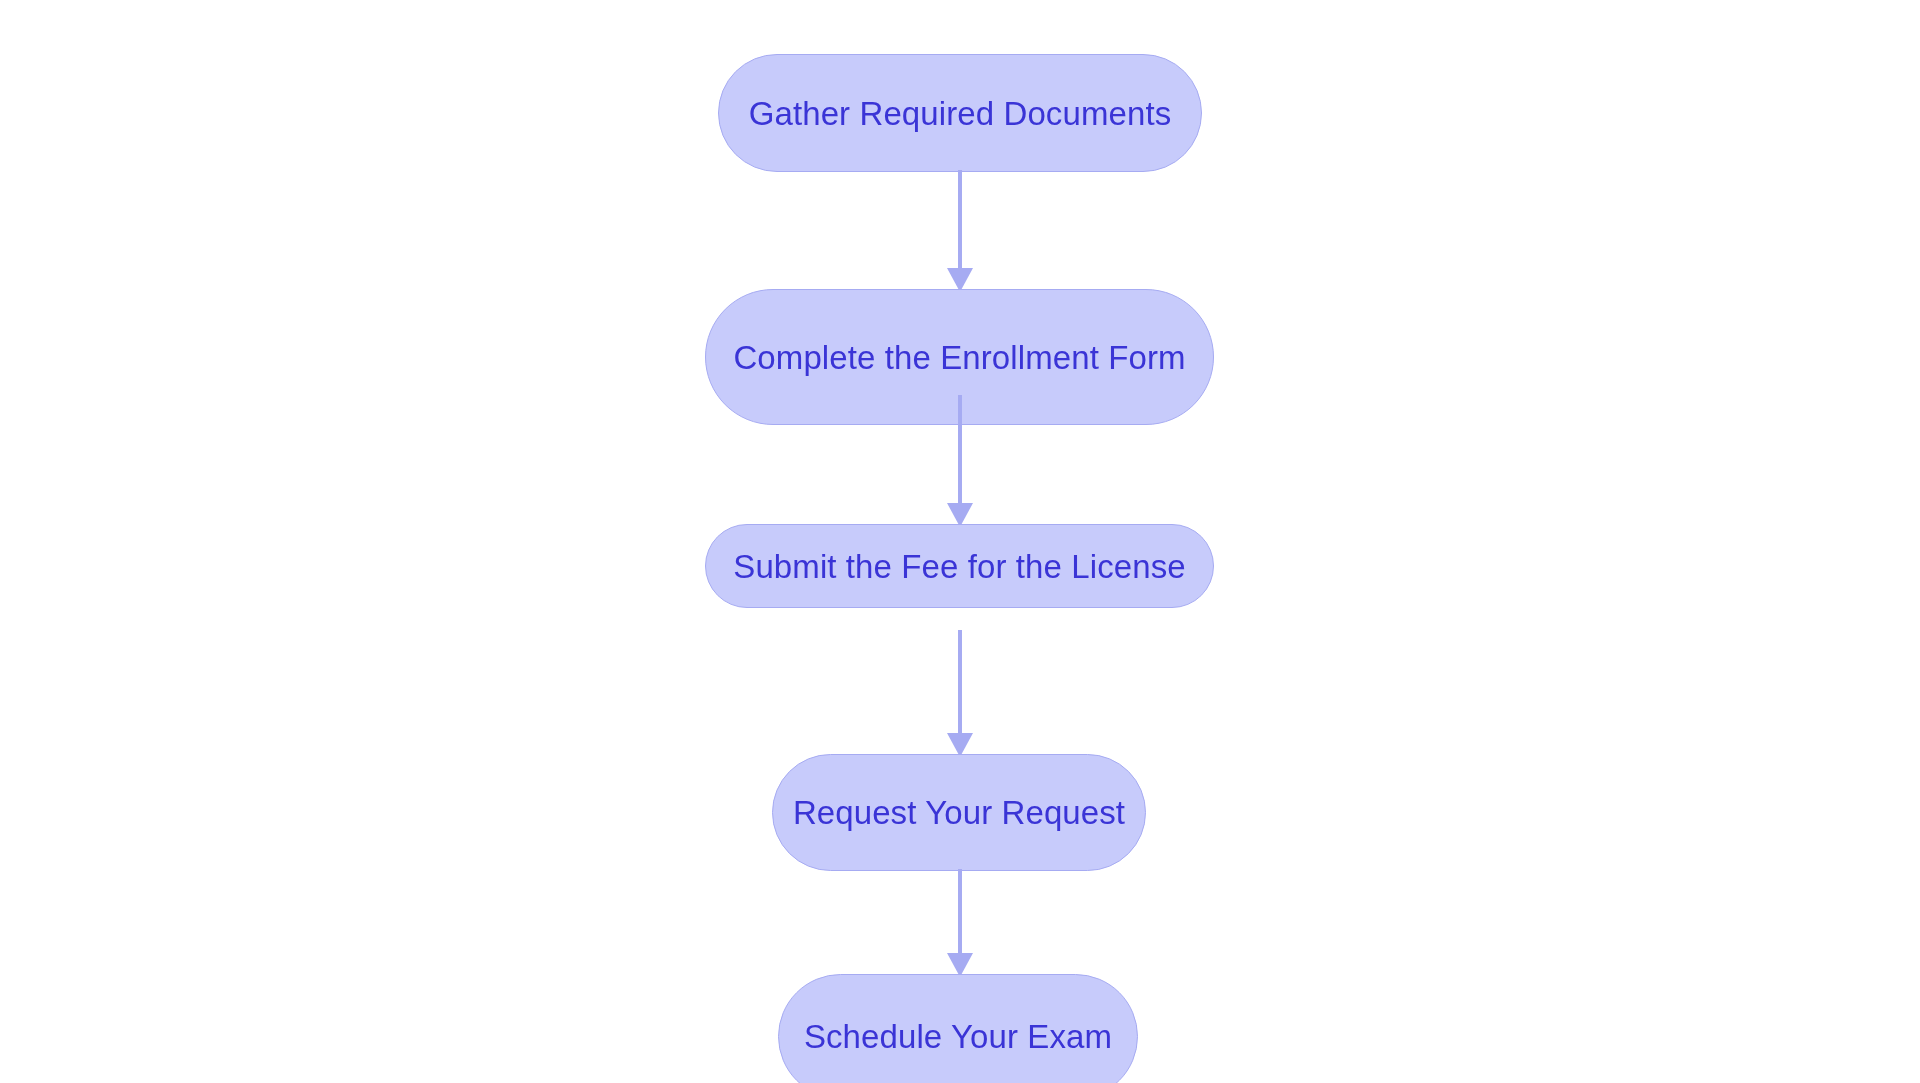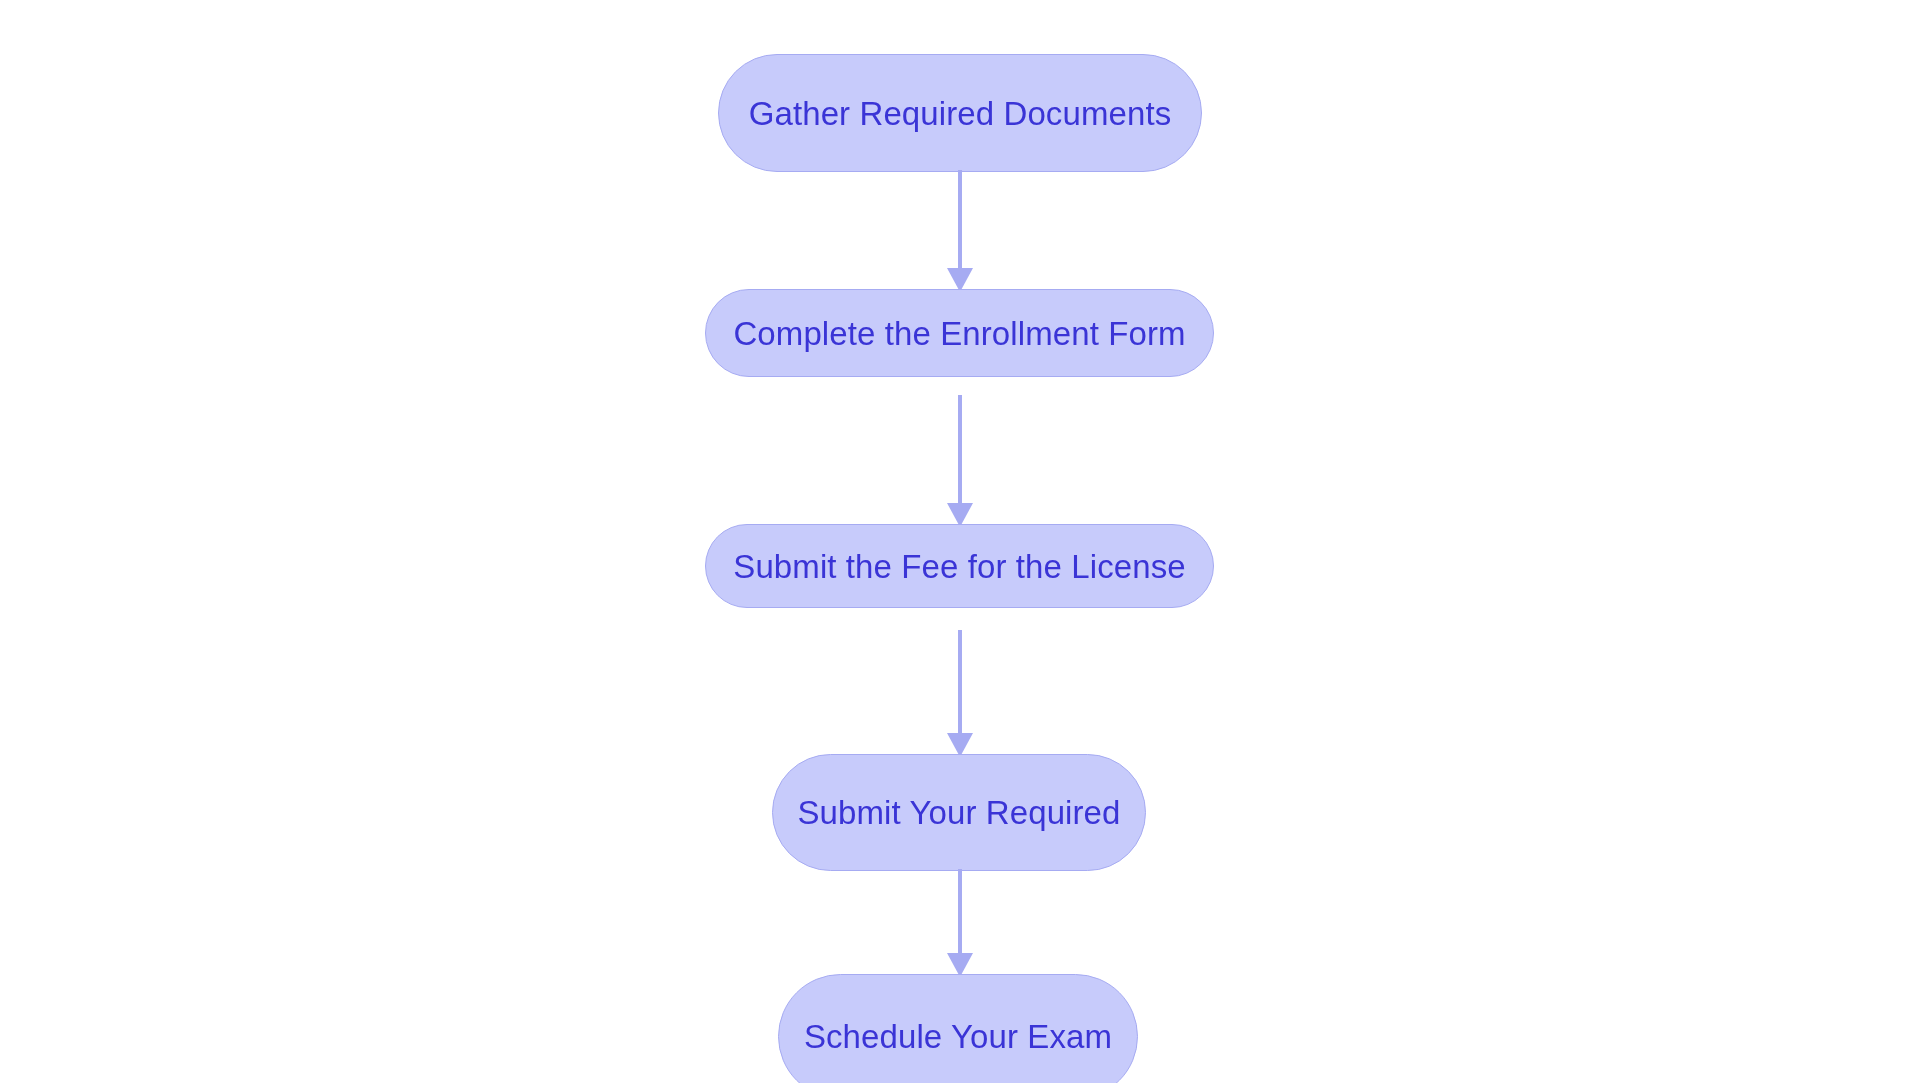--- a/index.html
+++ b/index.html
@@ -43,21 +43,21 @@
   .connector {
     position: absolute;
     pointer-events: none;
   }
   .connector svg {
     display: block;
     overflow: visible;
   }
   
   #node-0 { left: 718px;  top: 10px;   width: 484px; height: 118px; font-size: 33px; }
-  #node-1 { left: 705px;  top: 245px;  width: 509px; height: 88px; font-size: 33px; }
+  #node-1 { left: 705px;  top: 245px;  width: 509px; height: 136px; font-size: 33px; }
   #node-2 { left: 705px;  top: 480px;  width: 509px; height: 84px; font-size: 33px; }
   #node-3 { left: 772px;  top: 710px;  width: 374px; height: 117px; font-size: 33px; }
   #node-4 { left: 778px;  top: 930px;  width: 360px; height: 125px; font-size: 33px; }
 
   #conn-0 { left: 942px; top: 126px; width: 36px; height: 122px; }
   #conn-1 { left: 942px; top: 351px; width: 36px; height: 132px; }
   #conn-2 { left: 942px; top: 586px; width: 36px; height: 127px; }
   #conn-3 { left: 942px; top: 825px; width: 36px; height: 108px; }
 </style>
 </head>
@@ -92,21 +92,21 @@
   </div>
 
   <div class="connector" id="conn-2">
     <svg width="36" height="127" viewBox="0 0 36 127" xmlns="http://www.w3.org/2000/svg" aria-hidden="true">
       <line x1="18" y1="0" x2="18" y2="105" stroke="#a6abf2" stroke-width="4"></line>
       <polygon points="5,103 31,103 18,127" fill="#a6abf2"></polygon>
     </svg>
   </div>
 
   <div class="flow-node" id="node-3">
-    <span class="node-label">Submit Your Required</span>
+    <span class="node-label">Request Your Request</span>
   </div>
 
   <div class="connector" id="conn-3">
     <svg width="36" height="108" viewBox="0 0 36 108" xmlns="http://www.w3.org/2000/svg" aria-hidden="true">
       <line x1="18" y1="0" x2="18" y2="86" stroke="#a6abf2" stroke-width="4"></line>
       <polygon points="5,84 31,84 18,108" fill="#a6abf2"></polygon>
     </svg>
   </div>
 
   <div class="flow-node" id="node-4">

